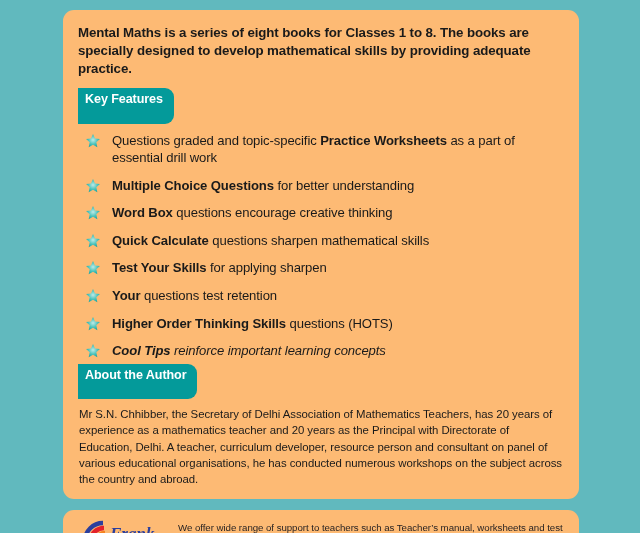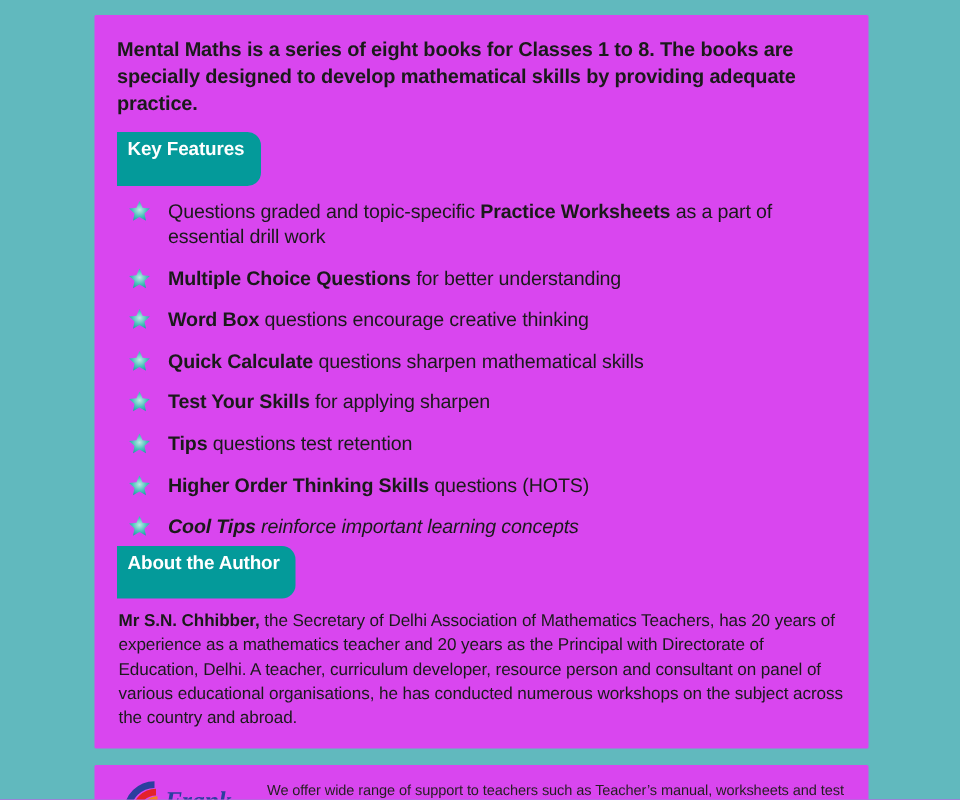--- a/index.html
+++ b/index.html
@@ -16,22 +16,22 @@
   }
   .page {
     position: absolute;
     inset: 0;
     padding: 10px 61px 0 63px;
     box-sizing: border-box;
   }
 
   
   .card {
-    background: #d946ef;
-    border-radius: 1px;
+    background: #fdba74;
+    border-radius: 11px;
     box-sizing: border-box;
   }
   .main-card {
     padding: 14px 16px 12px 15px;
   }
   .footer-card {
     margin-top: 11px;
     padding: 8px 10px 8px 12px;
   }
 
@@ -91,21 +91,21 @@
   .feature-text b { font-weight: bold; }
 
   
   .author-text {
     font-size: 11.4px;
     line-height: 1.42;
     color: #1a1a1a;
     margin: 5px 0 0 1px;
     letter-spacing: -0.05px;
   }
-  .author-text b { font-weight: bold; }
+  .author-text b { font-weight: normal; }
 
   
   .footer-row {
     display: flex;
     align-items: flex-start;
   }
 
   .frank-logo {
     flex: 0 0 auto;
     width: 92px;
@@ -203,21 +203,21 @@
           <svg class="star-icon" viewBox="0 0 24 24">
             <defs>
               <radialGradient id="sg" cx="50%" cy="45%" r="60%">
                 <stop offset="0%" stop-color="#bdeae6"></stop>
                 <stop offset="55%" stop-color="#4cc3bb"></stop>
                 <stop offset="100%" stop-color="#17a3a0"></stop>
               </radialGradient>
             </defs>
             <path d="M12 1.6 L15.1 8.3 L22.4 9.1 L17.0 14.0 L18.5 21.2 L12 17.6 L5.5 21.2 L7.0 14.0 L1.6 9.1 L8.9 8.3 Z" fill="url(#sg)"></path>
           </svg>
-          <div class="feature-text"><span></span><b>Tips</b><span> questions test retention</span></div>
+          <div class="feature-text"><span></span><b>Your</b><span> questions test retention</span></div>
         </li>
         <li class="feature-item">
           <svg class="star-icon" viewBox="0 0 24 24">
             <defs>
               <radialGradient id="sg" cx="50%" cy="45%" r="60%">
                 <stop offset="0%" stop-color="#bdeae6"></stop>
                 <stop offset="55%" stop-color="#4cc3bb"></stop>
                 <stop offset="100%" stop-color="#17a3a0"></stop>
               </radialGradient>
             </defs>

